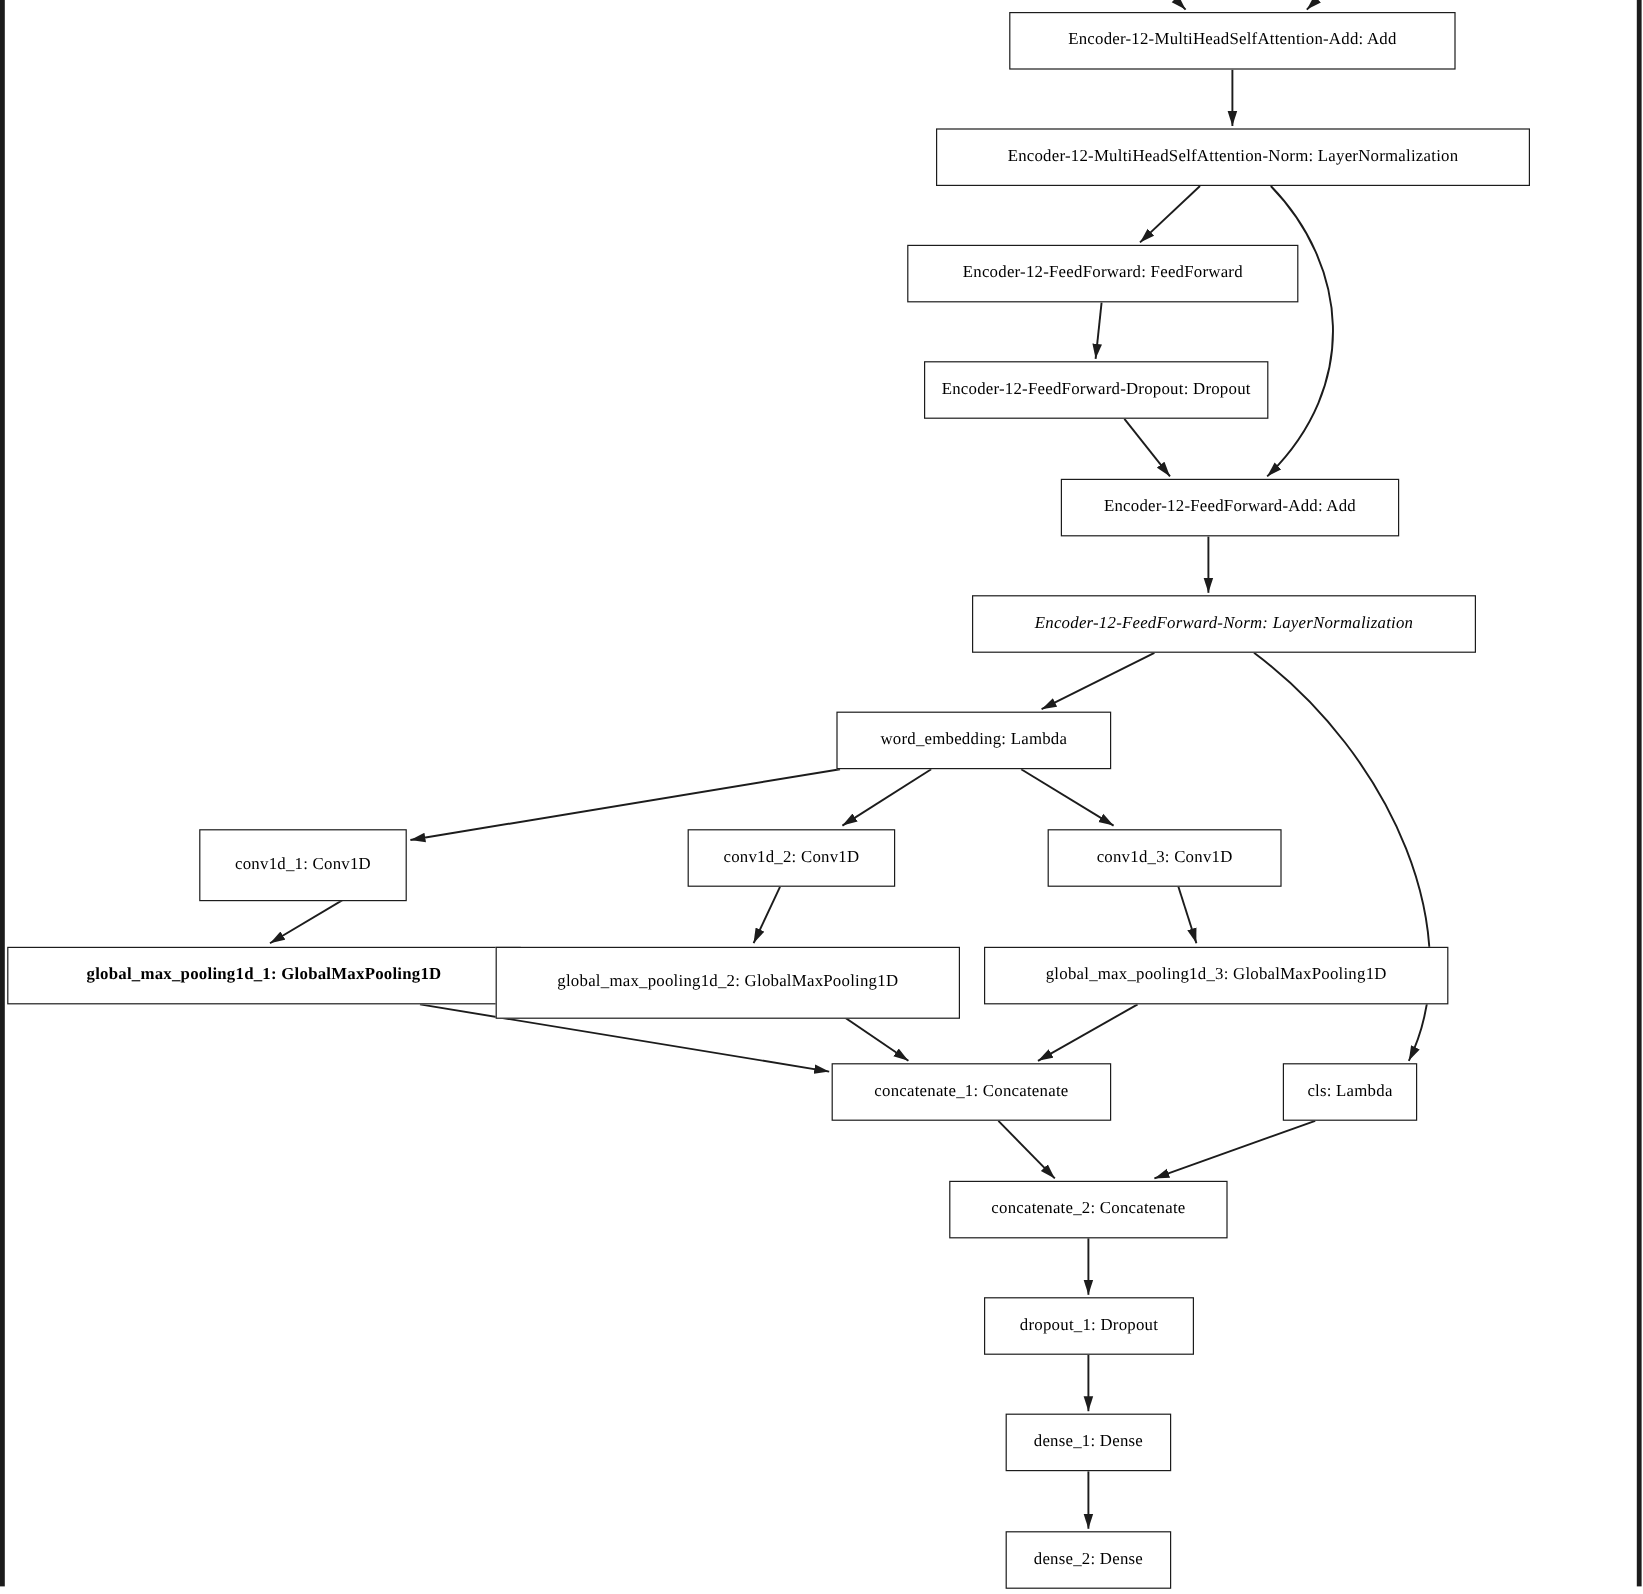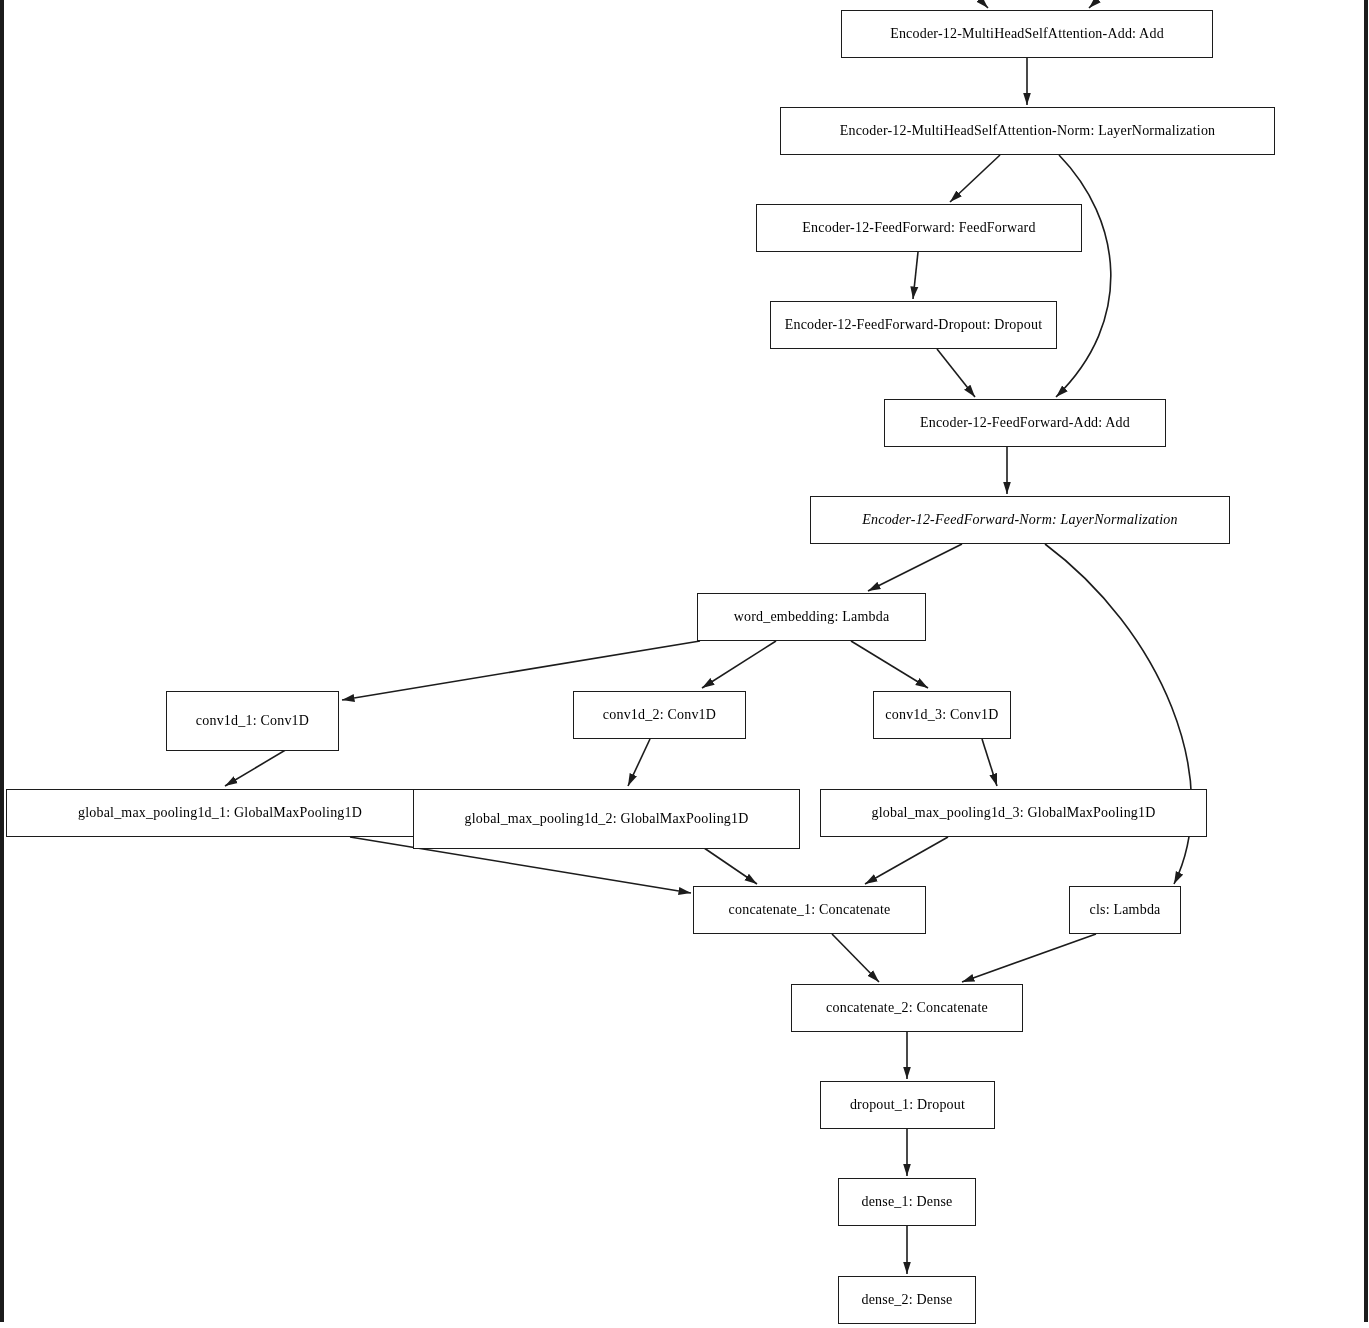--- a/index.html
+++ b/index.html
@@ -27,22 +27,22 @@
   
   #n-enc12-mhsa-add    {left:841px;top:10px;width:372px;height:48px;}
   #n-enc12-mhsa-norm   {left:780px;top:107px;width:495px;height:48px;}
   #n-enc12-ff          {left:756px;top:204px;width:326px;height:48px;}
   #n-enc12-ff-dropout  {left:770px;top:301px;width:287px;height:48px;text-align:right;}
   #n-enc12-ff-add      {left:884px;top:399px;width:282px;height:48px;}
   #n-enc12-ff-norm     {left:810px;top:496px;width:420px;height:48px;font-style:italic;}
   #n-word-embedding    {left:697px;top:593px;width:229px;height:48px;}
   #n-conv1d-1          {left:166px;top:691px;width:173px;height:60px;}
   #n-conv1d-2          {left:573px;top:691px;width:173px;height:48px;}
-  #n-conv1d-3          {left:873px;top:691px;width:138px;height:48px;}
-  #n-gmp-1             {left:6px;  top:789px;width:428px;height:48px;}
+  #n-conv1d-3          {left:873px;top:691px;width:195px;height:48px;}
+  #n-gmp-1             {left:6px;  top:789px;width:428px;height:48px;font-weight:bold;}
   #n-gmp-2             {left:413px;top:789px;width:387px;height:60px;}
   #n-gmp-3             {left:820px;top:789px;width:387px;height:48px;}
   #n-concatenate-1     {left:693px;top:886px;width:233px;height:48px;}
   #n-cls               {left:1069px;top:886px;width:112px;height:48px;}
   #n-concatenate-2     {left:791px;top:984px;width:232px;height:48px;}
   #n-dropout-1         {left:820px;top:1081px;width:175px;height:48px;}
   #n-dense-1           {left:838px;top:1178px;width:138px;height:48px;}
   #n-dense-2           {left:838px;top:1276px;width:138px;height:48px;}
   .edge{stroke:#1c1c1c;stroke-width:1.6;fill:none;}
 </style>

